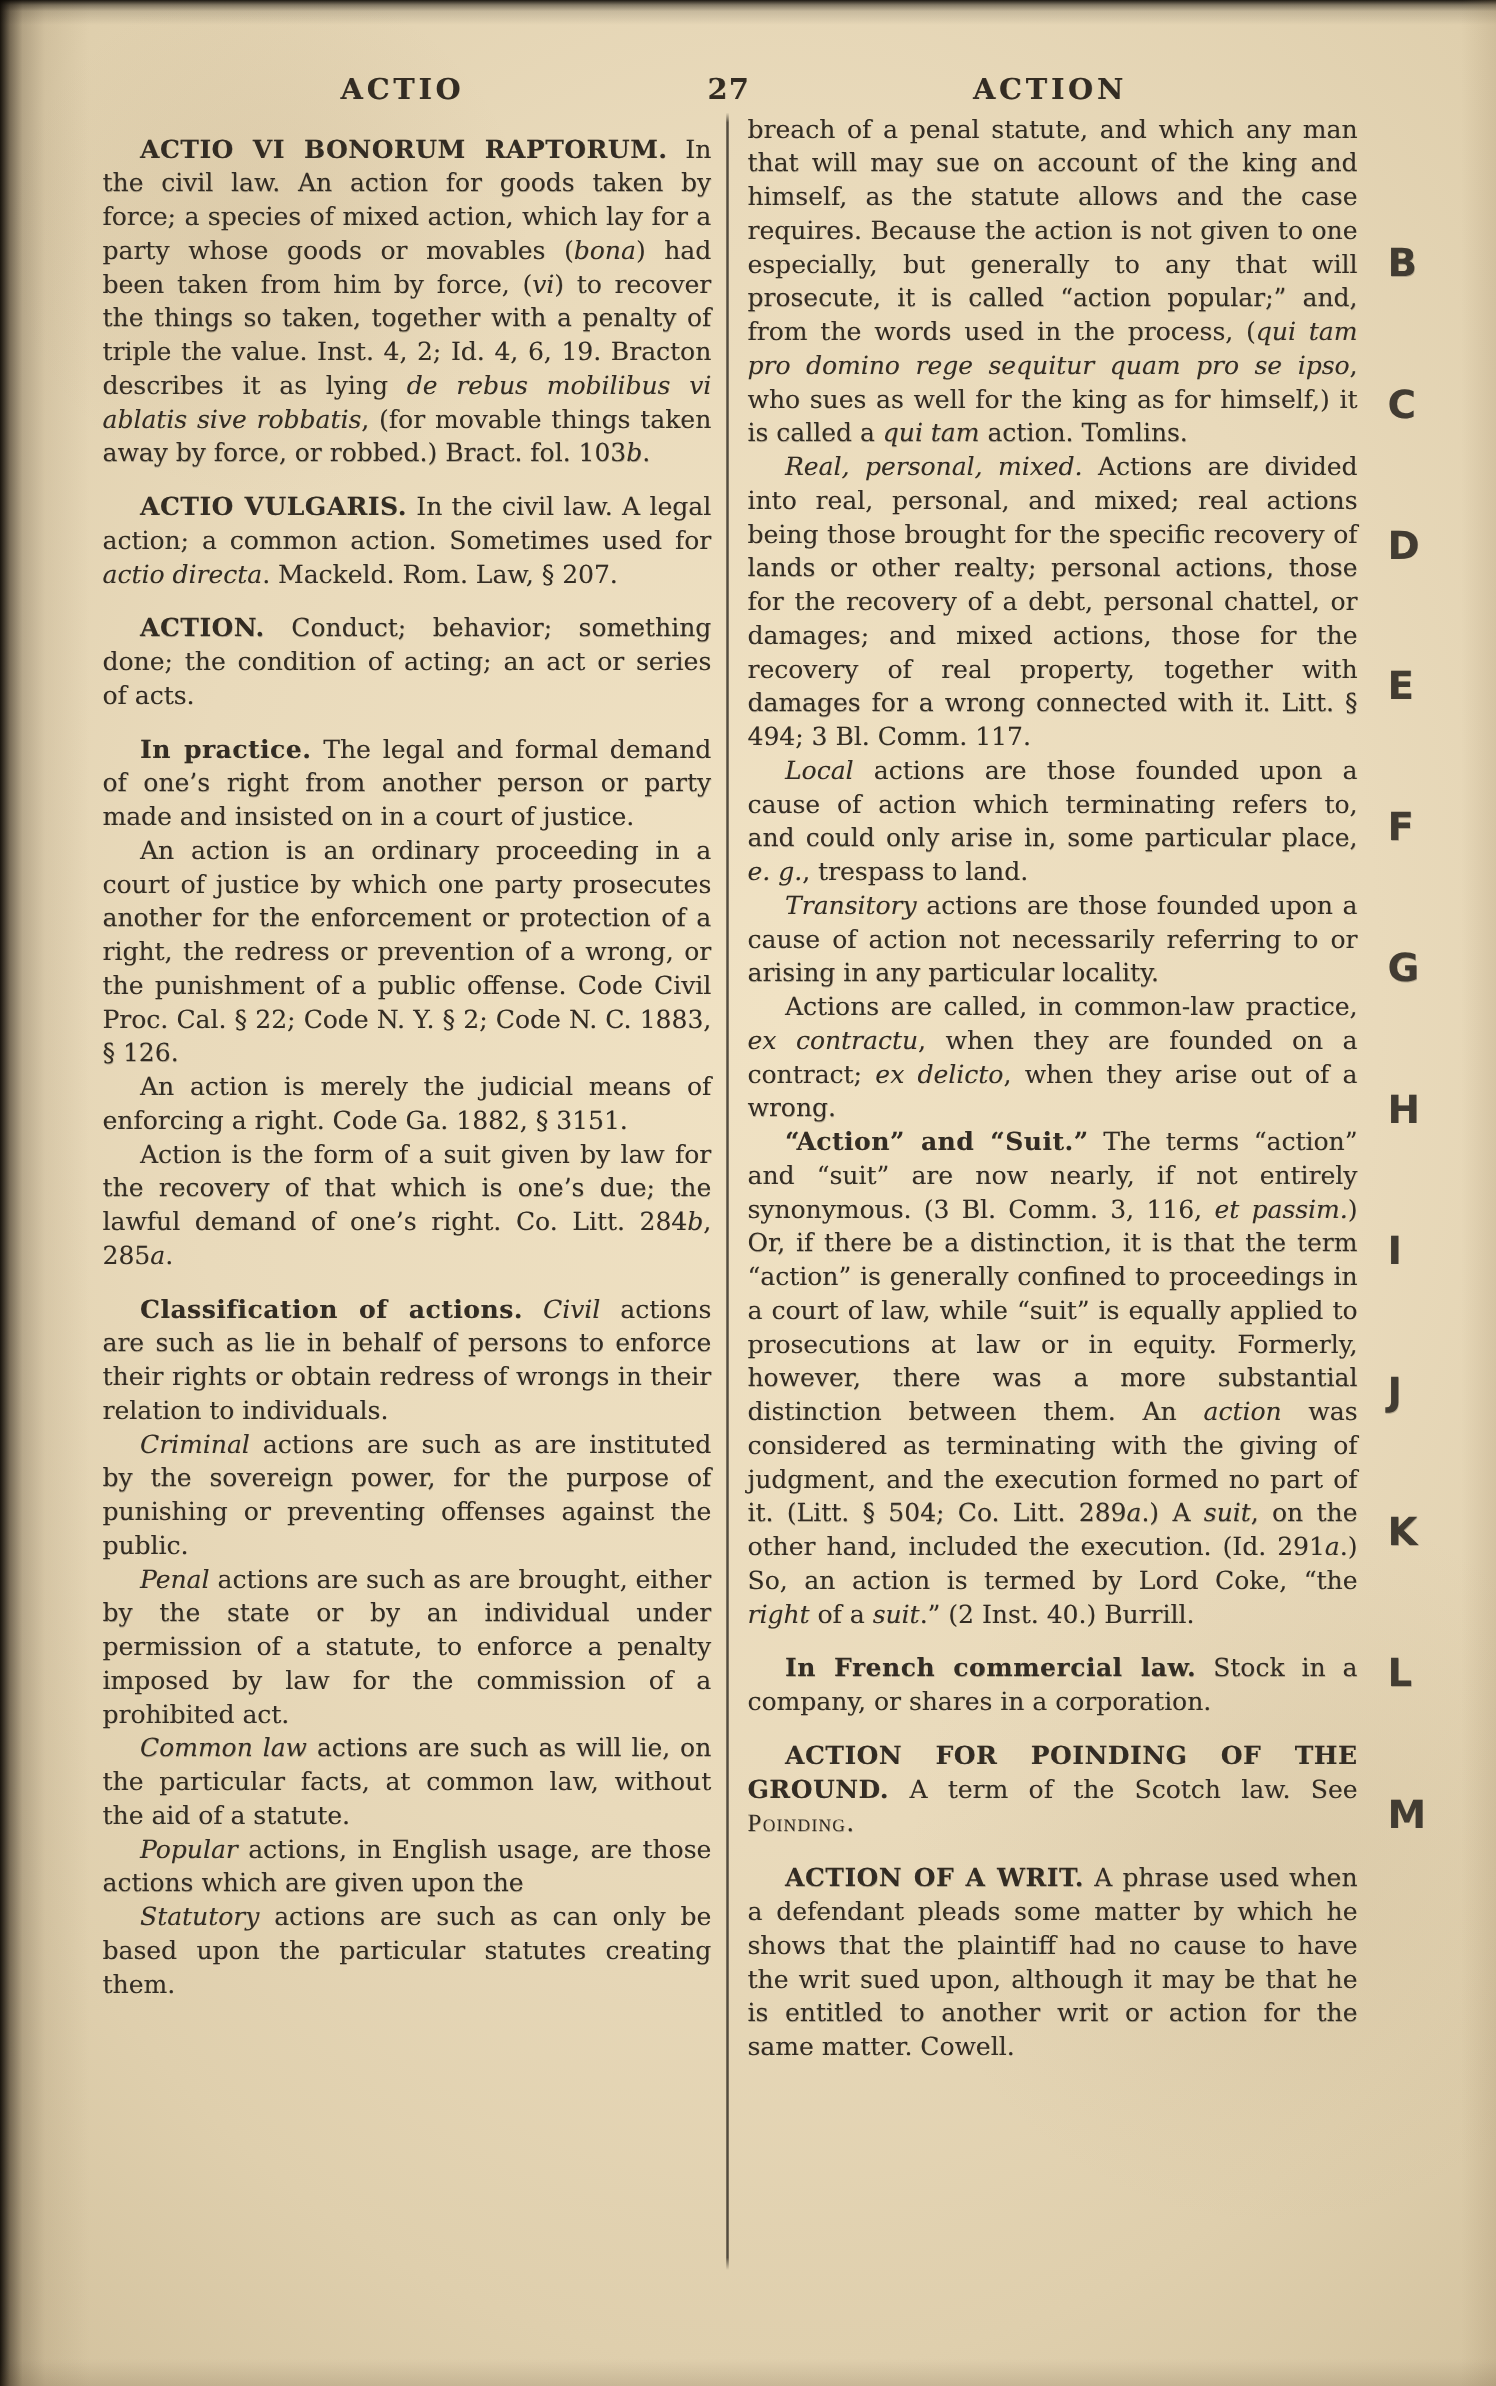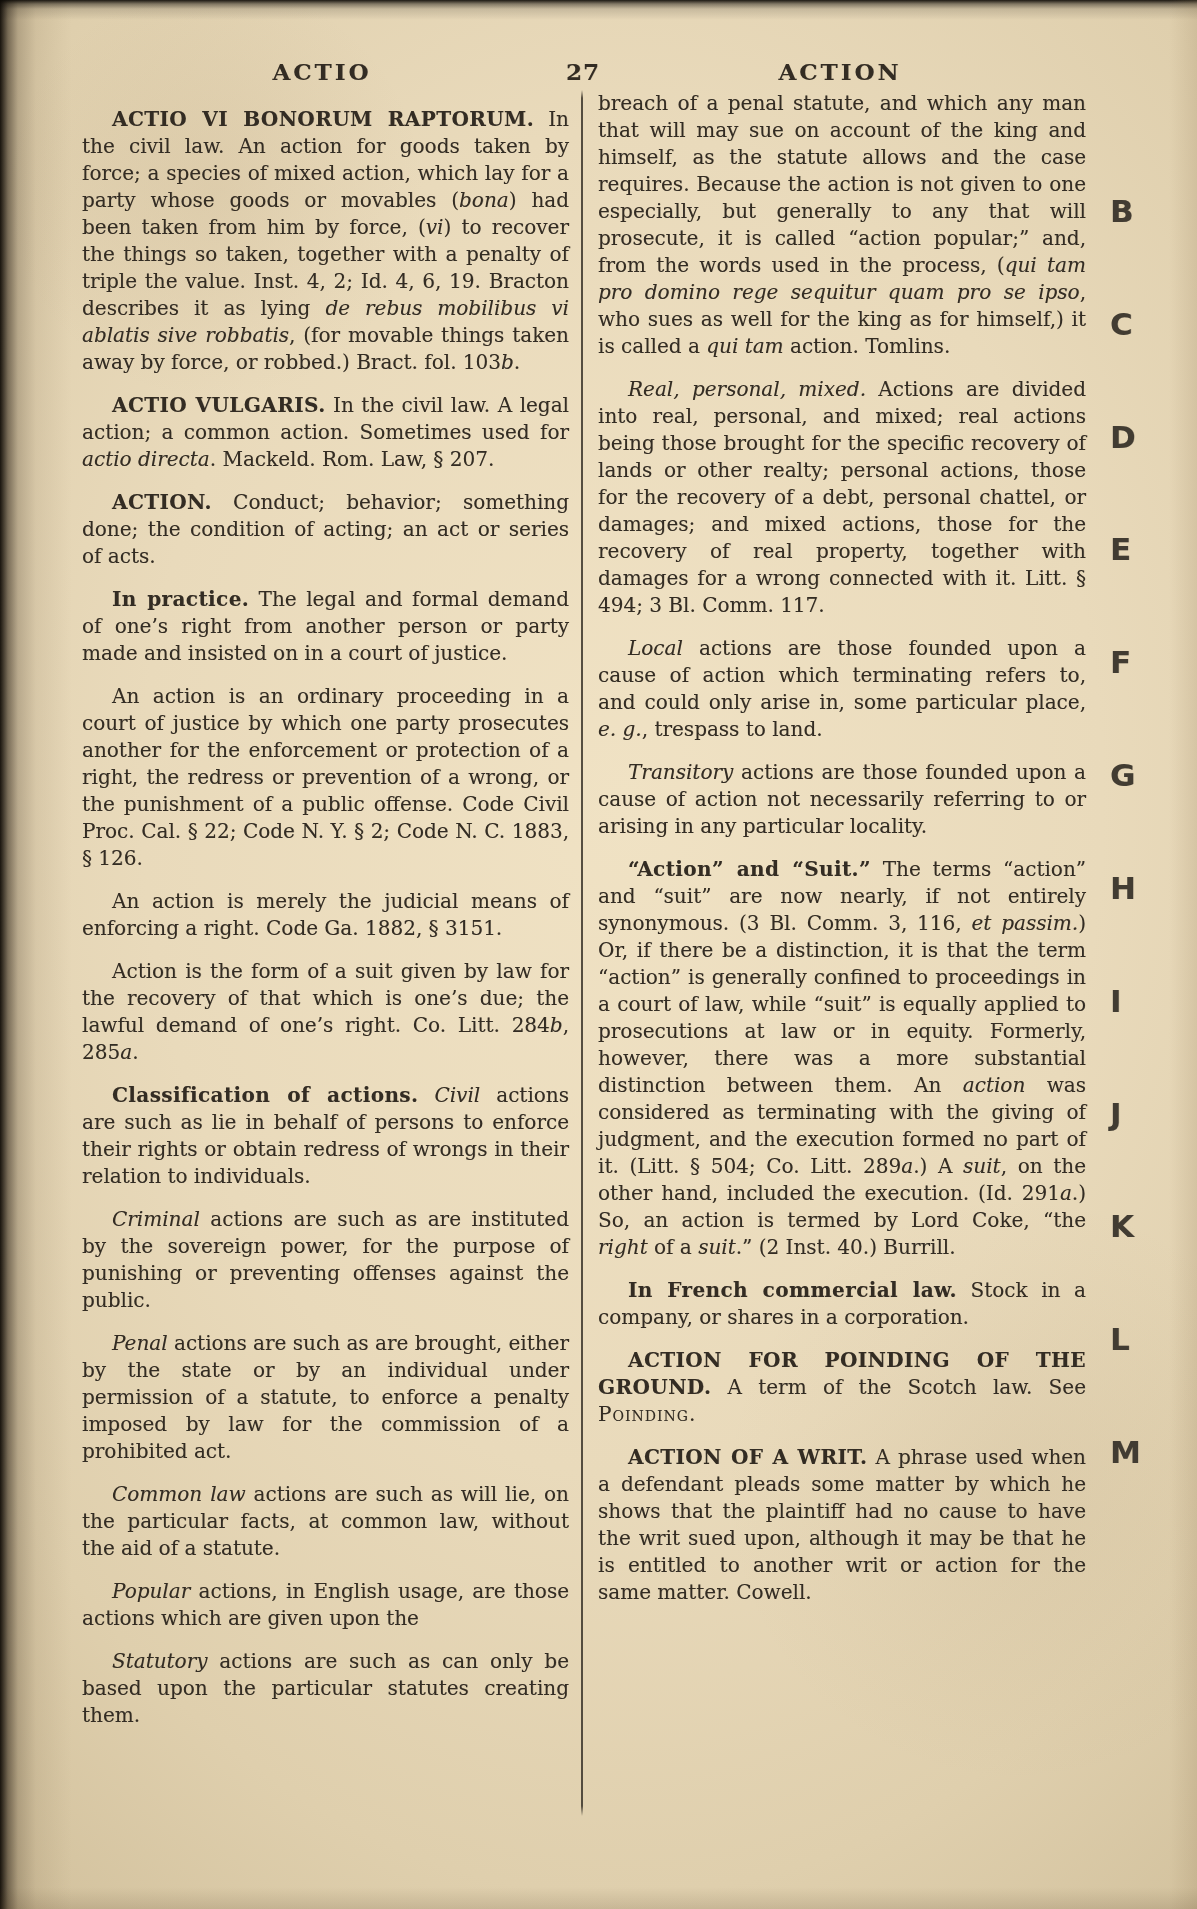--- a/index.html
+++ b/index.html
@@ -57,25 +57,25 @@
   }
   .col{
     position:absolute;top:90px;
     font-size:20px;line-height:27px;text-align:justify;
     text-shadow:0.3px 0.3px 0 rgba(51,44,35,0.30);
   }
   .col-left{left:82px;width:487px;}
   .col-right{left:598px;width:488px;}
   .col p{margin:0;text-indent:30px;}
   .col p.entry{margin-top:16px;}
-  .col p.sub{margin-top:16px;}
+  .col p.sub{margin-top:0;}
   .col p.cont{text-indent:0;}
   .seg-i{font-style:italic;}
   .seg-b{font-weight:bold;letter-spacing:0.4px;}
-  .seg-sc{font-variant:small-caps;letter-spacing:1px;}
+  .seg-sc{font-variant:small-caps;letter-spacing:1px;font-family:Liberation Serif, serif;}
   .rail{
     position:absolute;left:1110px;top:196px;height:1272px;width:60px;
     display:flex;flex-direction:column;justify-content:space-between;align-items:flex-start;
   }
   .margin-letter{
     font-family:"DejaVu Sans", sans-serif;
     font-weight:bold;font-size:31px;line-height:1;color:var(--letter);
     text-shadow:0.4px 0.4px 0 rgba(66,60,50,0.3);
   }
 </style>
@@ -109,20 +109,21 @@
       <p class="sub"><span class="seg-i">Penal</span><span> actions are such as are brought, either by the state or by an individual under permission of a statute, to enforce a penalty imposed by law for the commission of a prohibited act.</span></p>
       <p class="sub"><span class="seg-i">Common law</span><span> actions are such as will lie, on the particular facts, at common law, without the aid of a statute.</span></p>
       <p class="sub"><span class="seg-i">Popular</span><span> actions, in English usage, are those actions which are given upon the</span></p>
       <p class="sub"><span class="seg-i">Statutory</span><span> actions are such as can only be based upon the particular statutes creating them.</span></p>
     </div>
   <div class="col col-right">
       <p class="cont"><span>breach of a penal statute, and which any man that will may sue on account of the king and himself, as the statute allows and the case requires. Because the action is not given to one especially, but generally to any that will prosecute, it is called “action popular;” and, from the words used in the process, (</span><span class="seg-i">qui tam pro domino rege sequitur quam pro se ipso</span><span>, who sues as well for the king as for himself,) it is called a </span><span class="seg-i">qui tam</span><span> action. Tomlins.</span></p>
       <p class="sub"><span class="seg-i">Real, personal, mixed.</span><span> Actions are divided into real, personal, and mixed; real actions being those brought for the specific recovery of lands or other realty; personal actions, those for the recovery of a debt, personal chattel, or damages; and mixed actions, those for the recovery of real property, together with damages for a wrong connected with it. Litt. § 494; 3 Bl. Comm. 117.</span></p>
       <p class="sub"><span class="seg-i">Local</span><span> actions are those founded upon a cause of action which terminating refers to, and could only arise in, some particular place, </span><span class="seg-i">e. g.</span><span>, trespass to land.</span></p>
       <p class="sub"><span class="seg-i">Transitory</span><span> actions are those founded upon a cause of action not necessarily referring to or arising in any particular locality.</span></p>
+      <p class="sub"><span>Actions are called, in common-law practice, </span><span class="seg-i">ex contractu</span><span>, when they are founded on a contract; </span><span class="seg-i">ex delicto</span><span>, when they arise out of a wrong.</span></p>
       <p class="sub"><span class="seg-b">“Action” and “Suit.”</span><span> The terms “action” and “suit” are now nearly, if not entirely synonymous. (3 Bl. Comm. 3, 116, </span><span class="seg-i">et passim.</span><span>) Or, if there be a distinction, it is that the term “action” is generally confined to proceedings in a court of law, while “suit” is equally applied to prosecutions at law or in equity. Formerly, however, there was a more substantial distinction between them. An </span><span class="seg-i">action</span><span> was considered as terminating with the giving of judgment, and the execution formed no part of it. (Litt. § 504; Co. Litt. 289</span><span class="seg-i">a</span><span>.) A </span><span class="seg-i">suit</span><span>, on the other hand, included the execution. (Id. 291</span><span class="seg-i">a</span><span>.) So, an action is termed by Lord Coke, “the </span><span class="seg-i">right</span><span> of a </span><span class="seg-i">suit</span><span>.” (2 Inst. 40.) Burrill.</span></p>
       <p class="entry"><span class="seg-b">In French commercial law.</span><span> Stock in a company, or shares in a corporation.</span></p>
       <p class="entry"><span class="seg-b">ACTION FOR POINDING OF THE GROUND.</span><span> A term of the Scotch law. See </span><span class="seg-sc">Poinding</span><span>.</span></p>
       <p class="entry"><span class="seg-b">ACTION OF A WRIT.</span><span> A phrase used when a defendant pleads some matter by which he shows that the plaintiff had no cause to have the writ sued upon, although it may be that he is entitled to another writ or action for the same matter. Cowell.</span></p>
     </div>
 
   <div class="rail">
       <div class="margin-letter">B</div>
       <div class="margin-letter">C</div>
       <div class="margin-letter">D</div>

